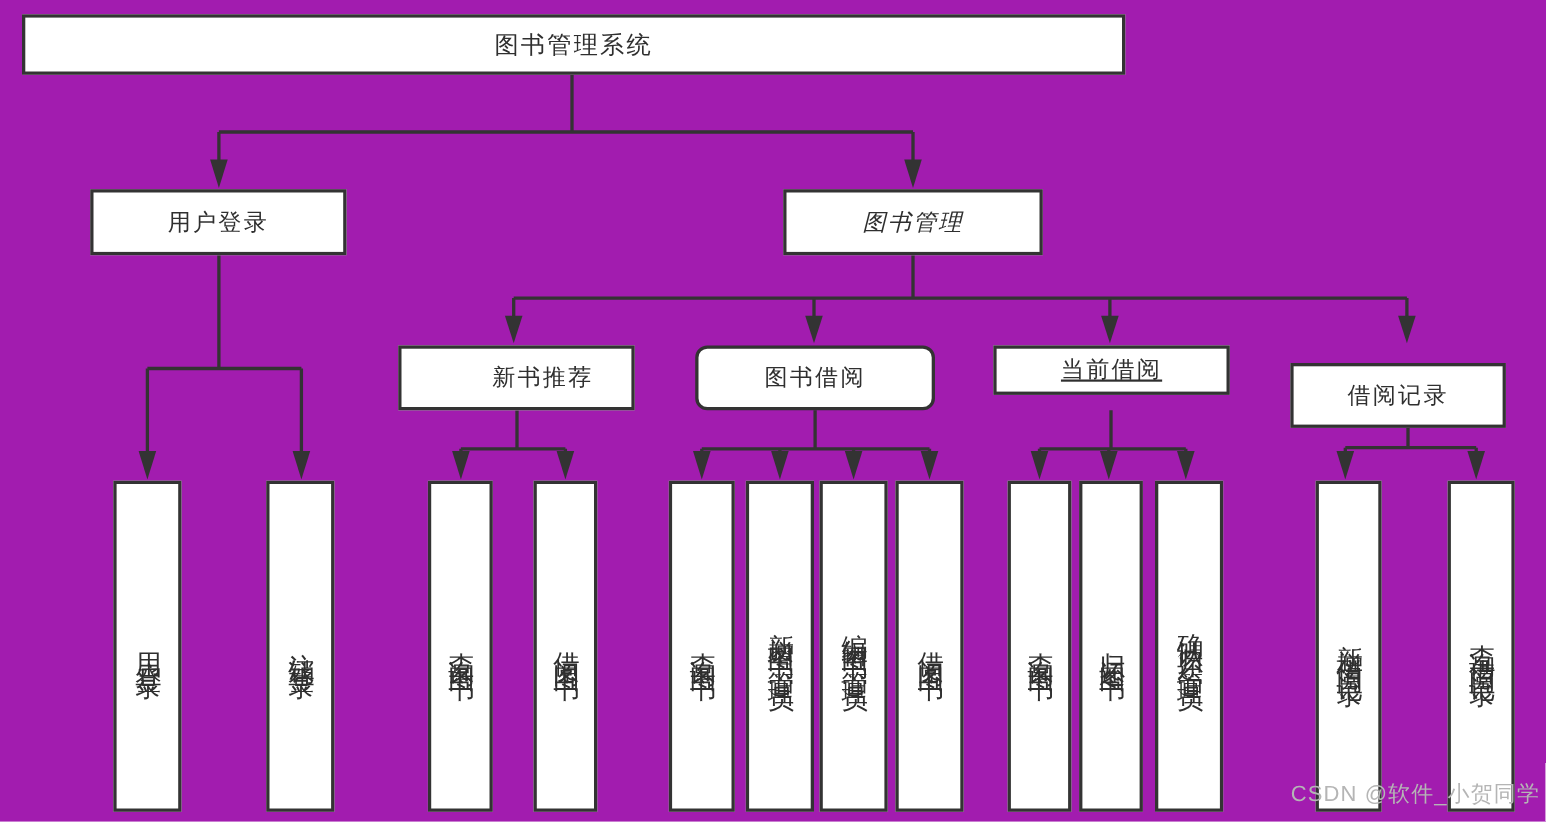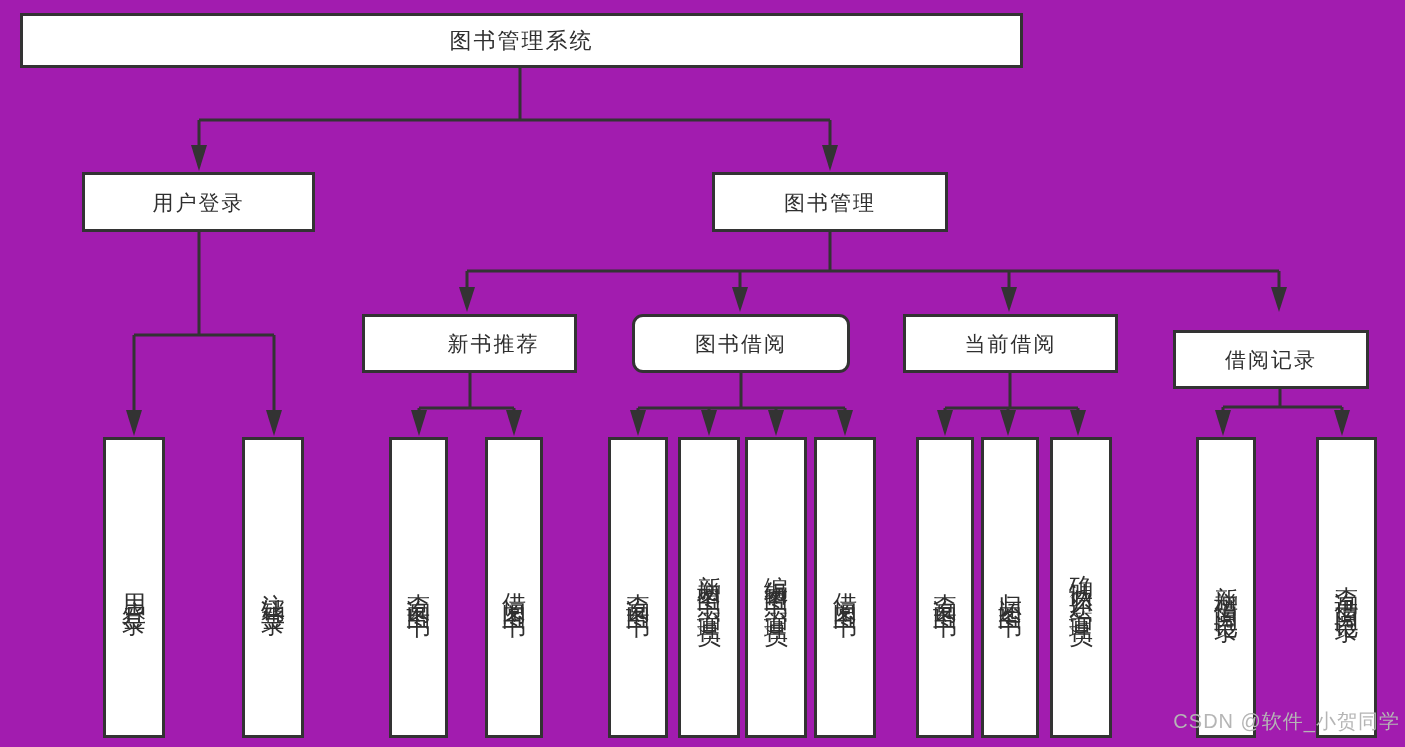--- a/index.html
+++ b/index.html
@@ -105,25 +105,25 @@
       <polygon points="1070,410 1086,410 1078,436"></polygon>
 
       <polygon points="1215,410 1231,410 1223,436"></polygon>
       <polygon points="1334,410 1350,410 1342,436"></polygon>
     </g>
   </svg>
 
   <div class="node h root" style="left:20px; top:13px; width:1003px; height:55px;">图书管理系统</div>
 
   <div class="node h" style="left:82px; top:172px; width:233px; height:60px;">用户登录</div>
-  <div class="node h" style="left:712px; top:172px; width:236px; height:60px;">图书管理</div>
+  <div class="node h" style="left:712px; top:172px; width:236px; height:60px;font-style:italic;">图书管理</div>
 
   <div class="node h" style="left:362px; top:314px; width:215px; height:59px;padding-left:48px;">新书推荐</div>
   <div class="node h" style="left:632px; top:314px; width:218px; height:59px;border-radius:11px;">图书借阅</div>
-  <div class="node h" style="left:903px; top:314px; width:215px; height:59px;">当前借阅</div>
+  <div class="node h" style="left:903px; top:314px; width:215px; height:45px;text-decoration:underline;">当前借阅</div>
   <div class="node h" style="left:1173px; top:330px; width:196px; height:59px;">借阅记录</div>
 
   <div class="node v" style="left:103px; top:437px; width:62px; height:301px;">用户登录</div>
   <div class="node v" style="left:242px; top:437px; width:62px; height:301px;">注销登录</div>
 
   <div class="node v" style="left:389px; top:437px; width:59px; height:301px;">查询图书</div>
   <div class="node v" style="left:485px; top:437px; width:58px; height:301px;">借阅图书</div>
 
   <div class="node v" style="left:608px; top:437px; width:60px; height:301px;">查询图书</div>
   <div class="node v" style="left:678px; top:437px; width:62px; height:301px;">新增图书（管理员）</div>

